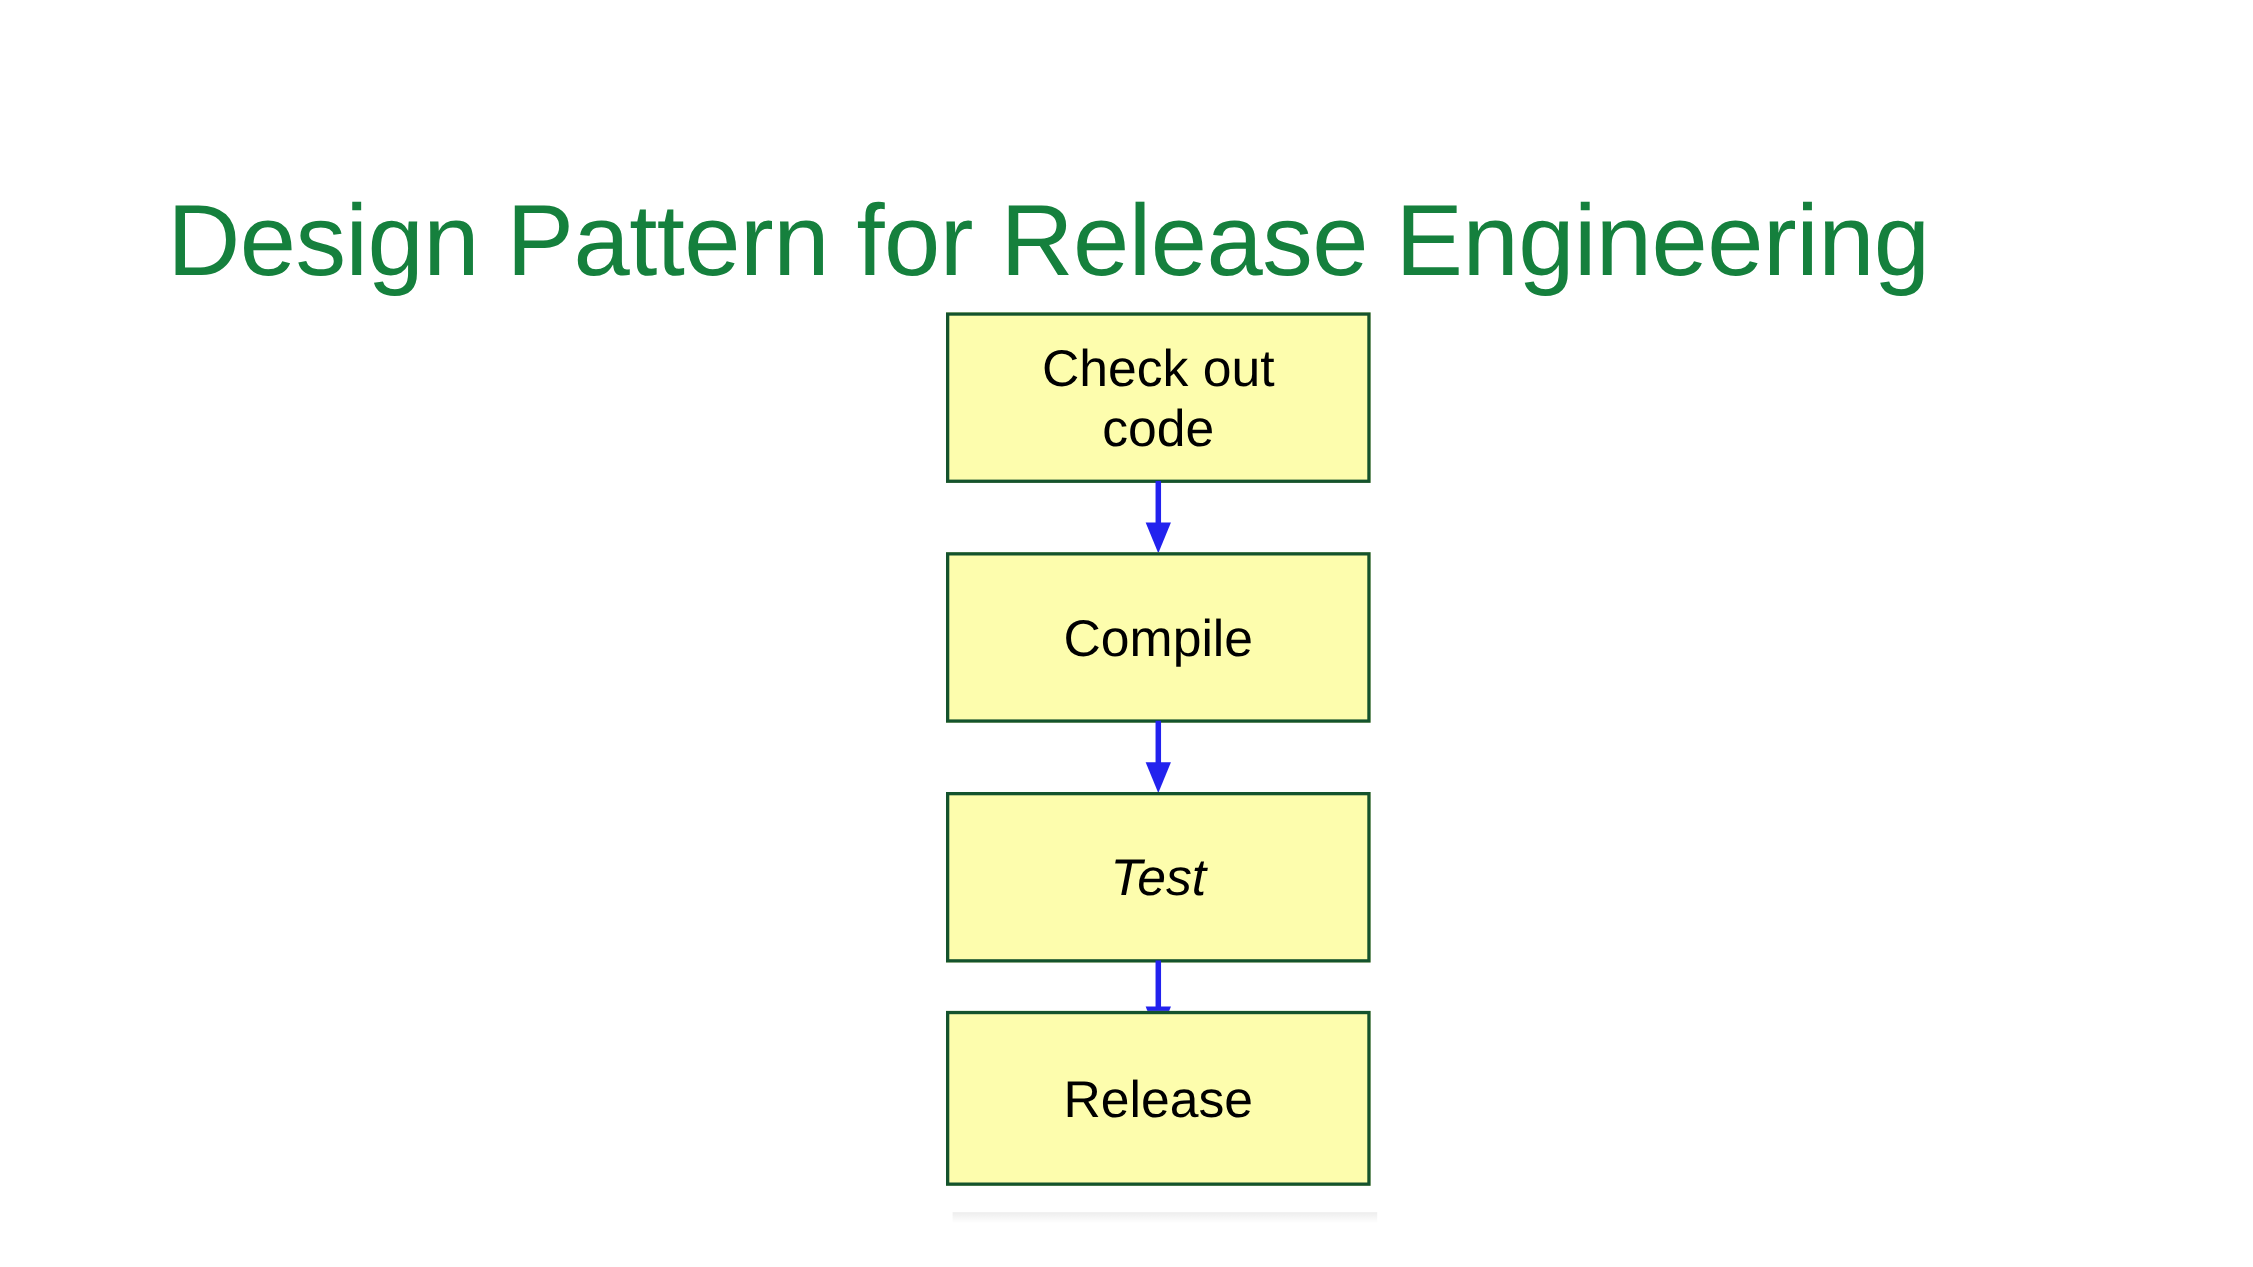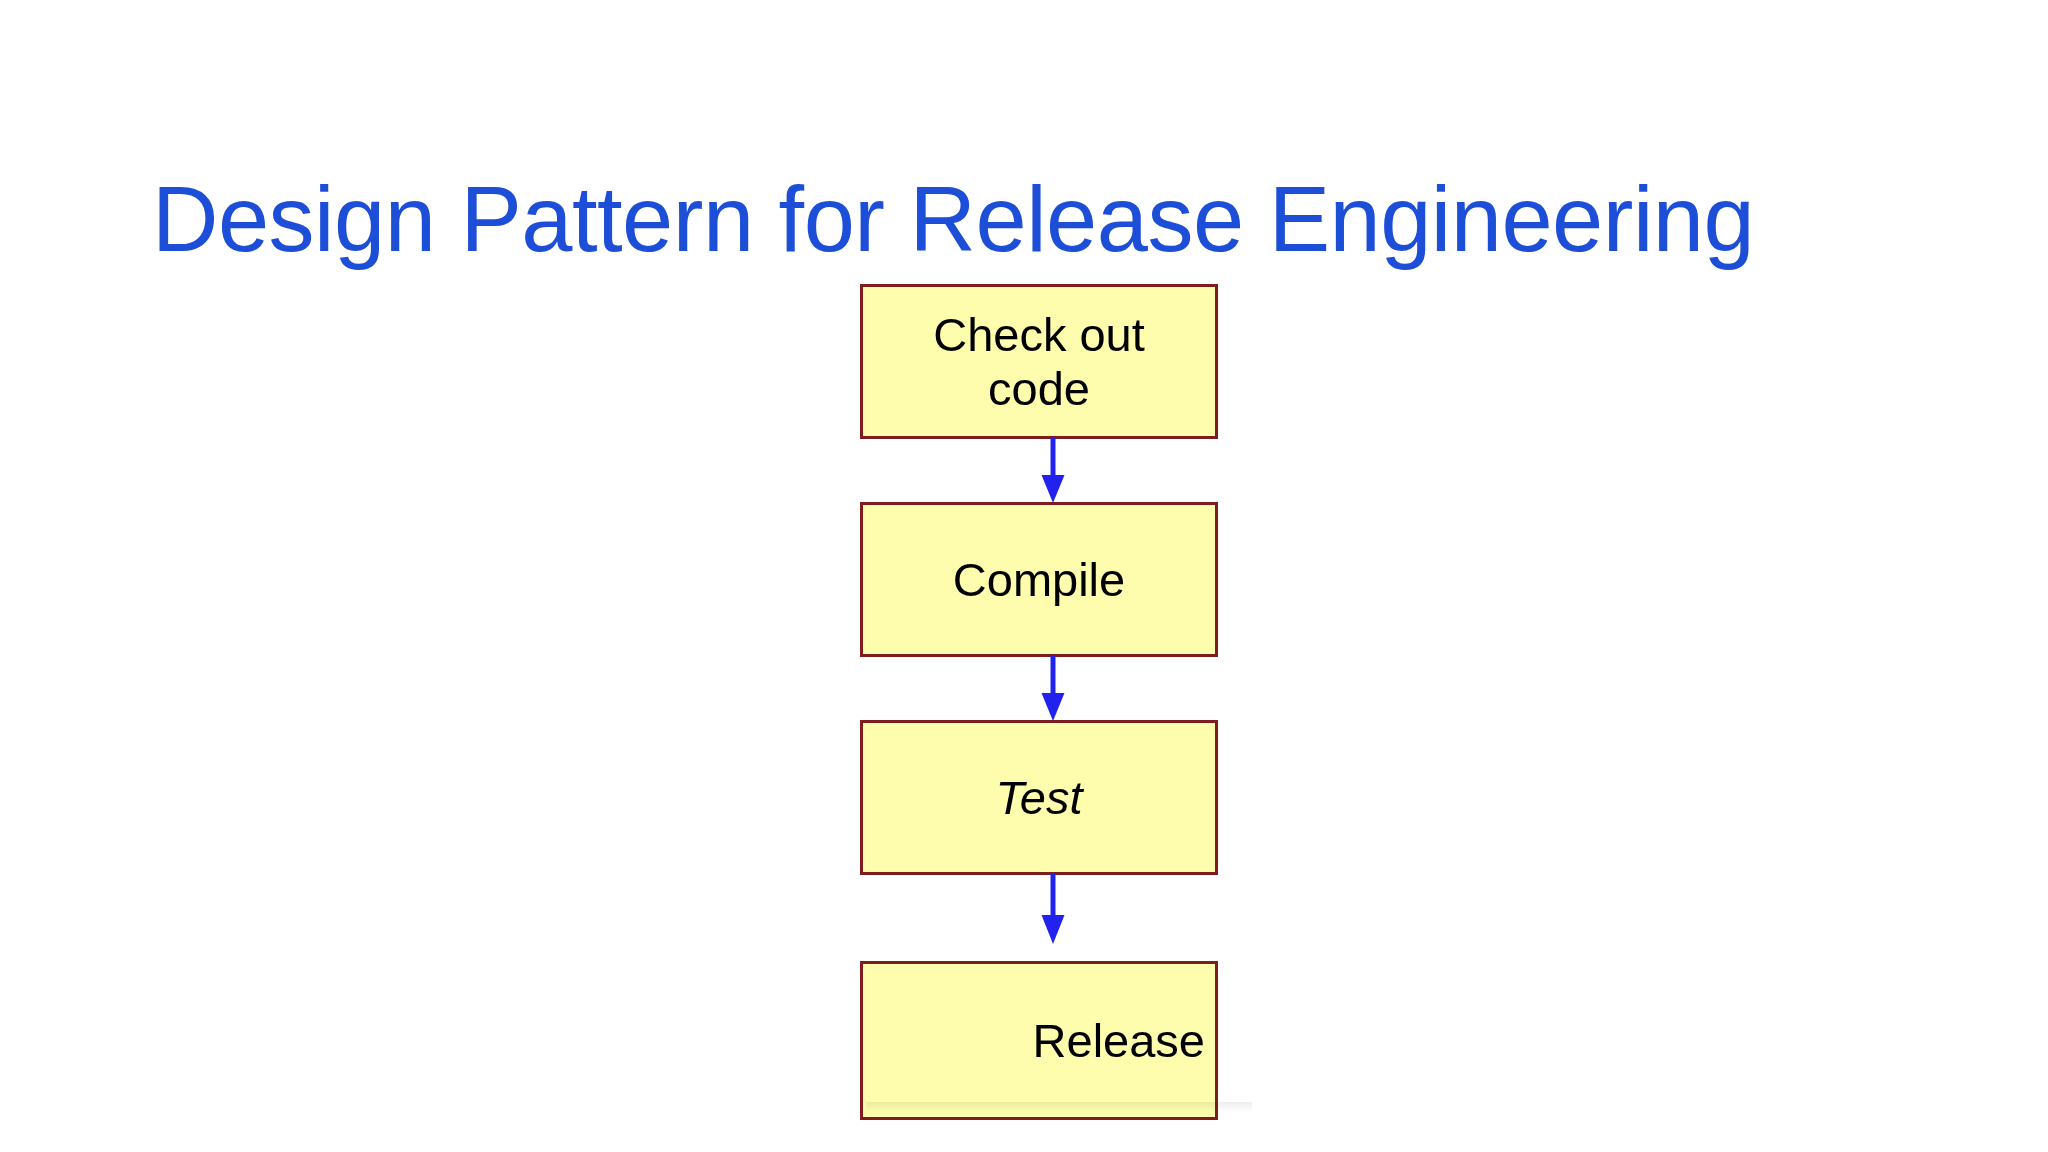--- a/index.html
+++ b/index.html
@@ -26,61 +26,61 @@
   #slide-title {
     position: absolute;
     left: 152px;
     top: 108px;
     width: 1744px;
     font-family: "Liberation Sans", sans-serif;
     font-size: 92px;
     font-weight: 400;
     line-height: 1.08;
     letter-spacing: -0.5px;
-    color: #1d4ed8;
+    color: #15803d;
     white-space: nowrap;
   }
 
   
   #flowchart {
     position: absolute;
     left: 860px;
     top: 284px;
     width: 386px;
     height: 818px;
   }
 
   .flow-node {
     position: absolute;
     left: 0;
-    width: 358px;
+    width: 386px;
     box-sizing: border-box;
     background: #fdfdad;
-    border: 3px solid #7f1d1d;
+    border: 3px solid #14532d;
     display: flex;
     align-items: center;
     justify-content: center;
     text-align: center;
   }
 
   .flow-node-label {
     font-family: "Liberation Sans", sans-serif;
     font-size: 47px;
     font-weight: 400;
     line-height: 1.13;
     color: #000000;
     letter-spacing: 0px;
     padding: 0 10px;
   }
 
   
   #node-checkout { top: 0px;   height: 155px; }
   #node-compile  { top: 218px; height: 155px; }
   #node-test     { top: 436px; height: 155px; font-style: italic; }
-  #node-release  { top: 677px; height: 159px; justify-content: flex-end; }
+  #node-release  { top: 635px; height: 159px; }
 
   
   .flow-arrow {
     position: absolute;
     left: 180px;              
     width: 26px;
     overflow: visible;
   }
 
   #arrow-1 { top: 153px; height: 67px; }

